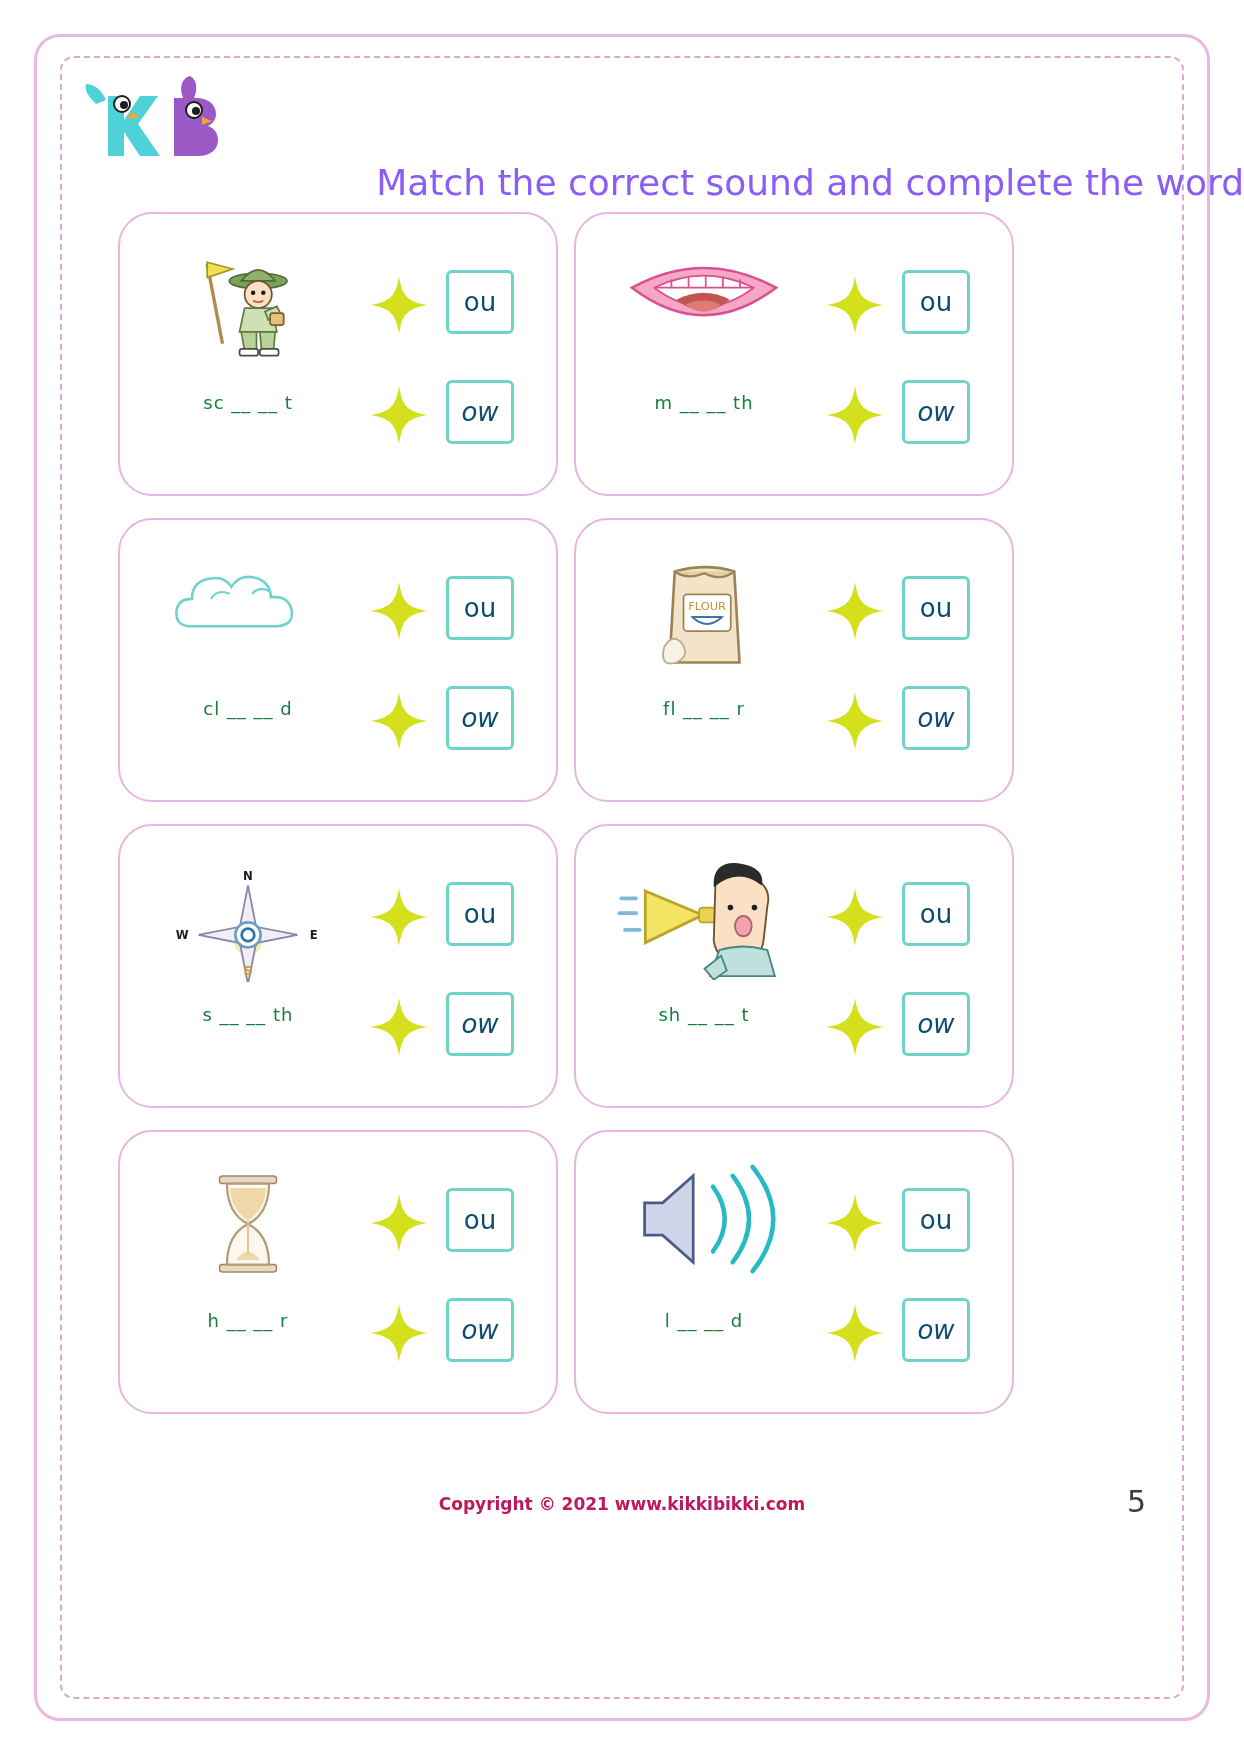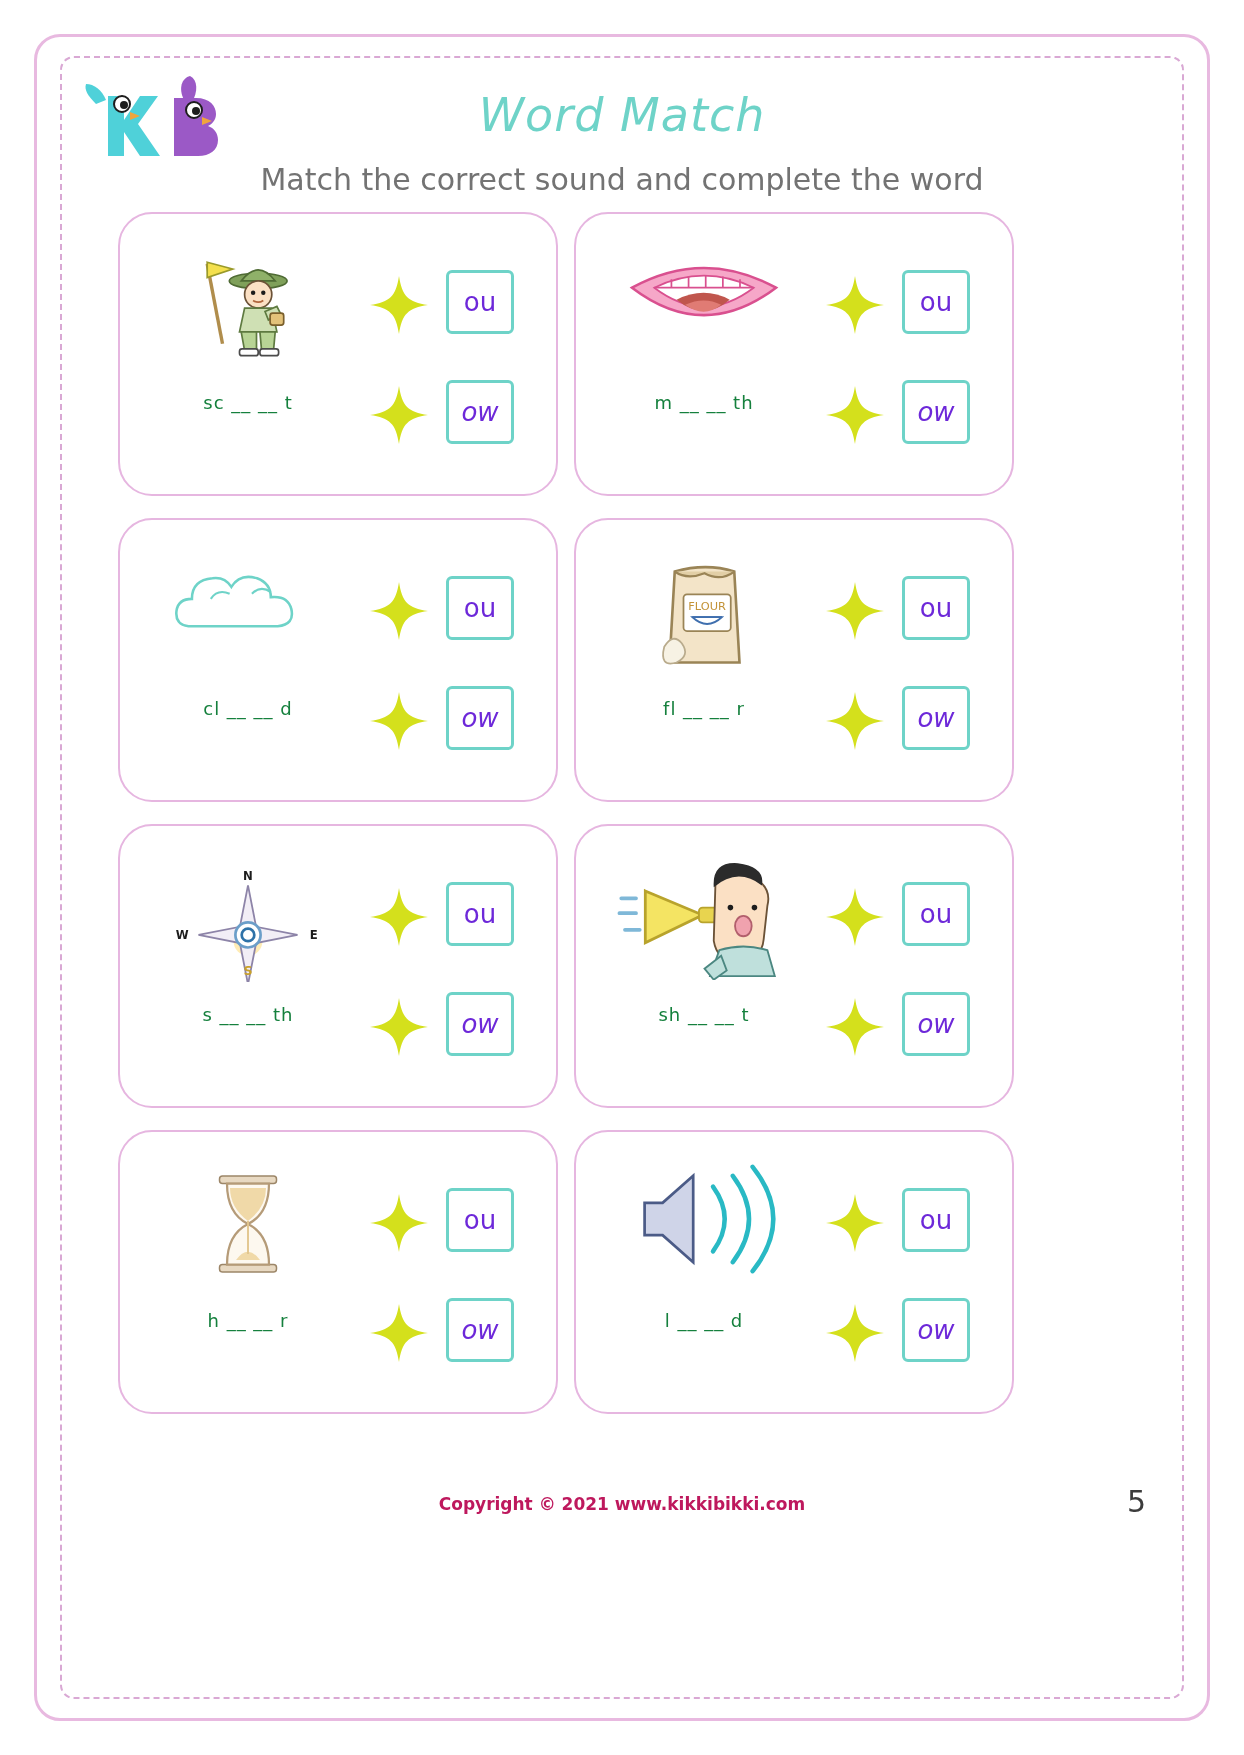--- a/index.html
+++ b/index.html
@@ -53,23 +53,23 @@
     font-family: "DejaVu Sans", sans-serif;
     font-size: 46px;
     font-style: italic;
     color: #6ed3c8;
     letter-spacing: 1px;
   }
   .subtitle {
     position: absolute;
     top: 162px;
     left: 0; right: 0;
-    text-align: center;
-    font-size: 30px;
-    color: #737373;
+    text-align: right;
+    font-size: 36px;
+    color: #8b5cf6;
   }
 
   
   .grid {
     position: absolute;
     left: 118px; top: 212px;
     width: 896px;
     display: grid;
     grid-template-columns: 440px 440px;
     grid-template-rows: repeat(4, 284px);
@@ -121,21 +121,21 @@
     position: absolute;
     left: 0;
     width: 68px; height: 64px;
     border: 3px solid #6ed3c8;
     border-radius: 6px;
     box-sizing: border-box;
     display: flex;
     align-items: center;
     justify-content: center;
     font-size: 26px;
-    color: #6d28d9;
+    color: #0c4a6e;
     background: #fff;
   }
   .sbox.b1 { top: 8px; }
   .sbox.b2 { top: 118px; font-style: italic; }
 
   
   .copyright {
     position: absolute;
     top: 1494px;
     left: 0; right: 0;
@@ -169,21 +169,20 @@
       <path d="M52 42 l10 4 l-10 4 z" fill="#f0a53c"></path>
 
       <path d="M106 30 C100 18 104 8 112 6 C120 10 120 22 114 32 Z" fill="#9b59c6"></path>
       <path d="M96 28 h22 c14 0 20 8 20 16 c0 6 -4 10 -8 12 c6 2 10 7 10 14 c0 10 -8 16 -20 16 h-24 z" fill="#9b59c6"></path>
       <circle cx="116" cy="40" r="8" fill="#ffffff" stroke="#1d1d1d" stroke-width="2"></circle>
       <circle cx="118" cy="41" r="4" fill="#1d1d1d"></circle>
       <path d="M124 47 l10 4 l-10 4 z" fill="#f0a53c"></path>
     </svg>
   </div>
 
-  <div class="title">Word Match</div>
   <div class="subtitle">Match the correct sound and complete the word</div>
 
   <div class="grid">
 
     <div class="card left">
       <div class="pic">
         <svg viewBox="0 0 200 140" width="170" height="130">
           <line x1="52" y1="24" x2="70" y2="118" stroke="#b08d4c" stroke-width="4"></line>
           <path d="M52 22 l30 8 l-30 10 z" fill="#f4e04d" stroke="#9a9a2a" stroke-width="2"></path>
           <ellipse cx="112" cy="44" rx="34" ry="9" fill="#7fa05a" stroke="#4f6b34" stroke-width="2"></ellipse>

